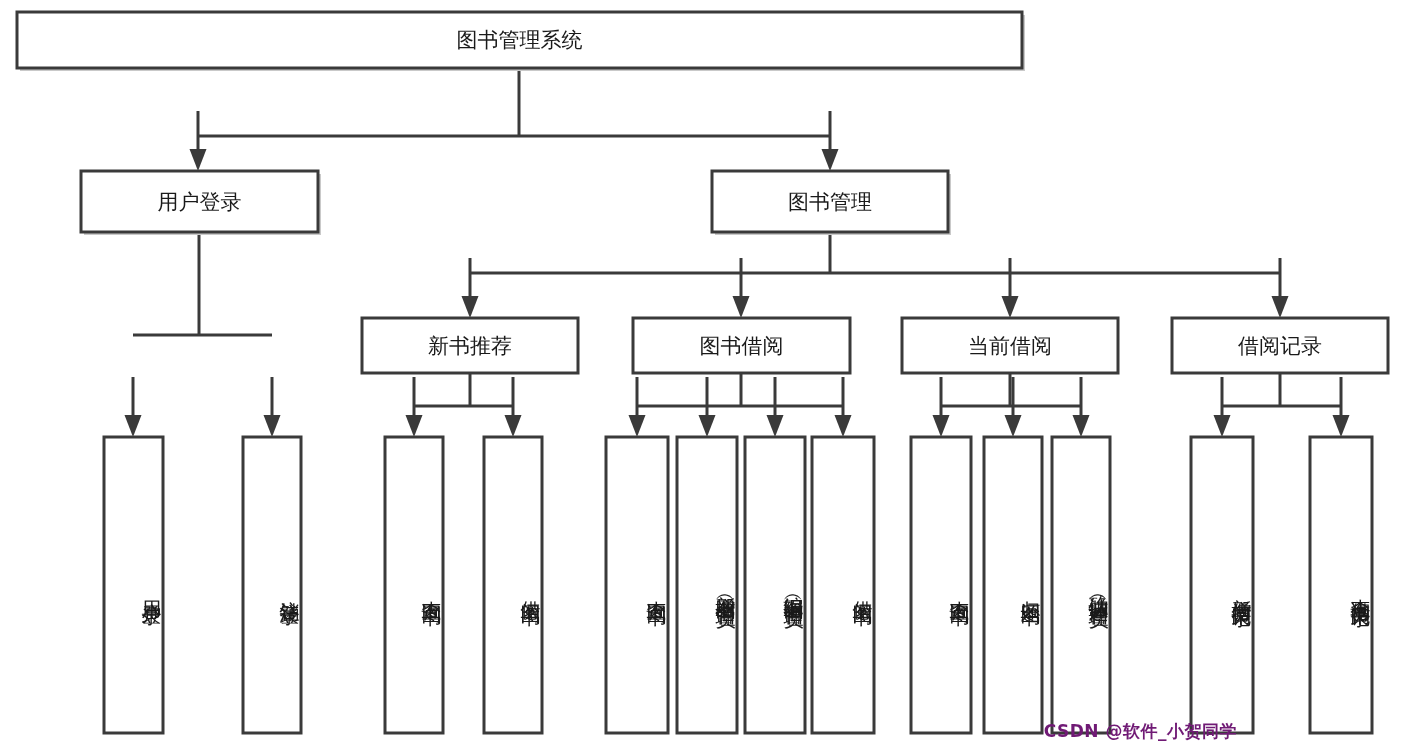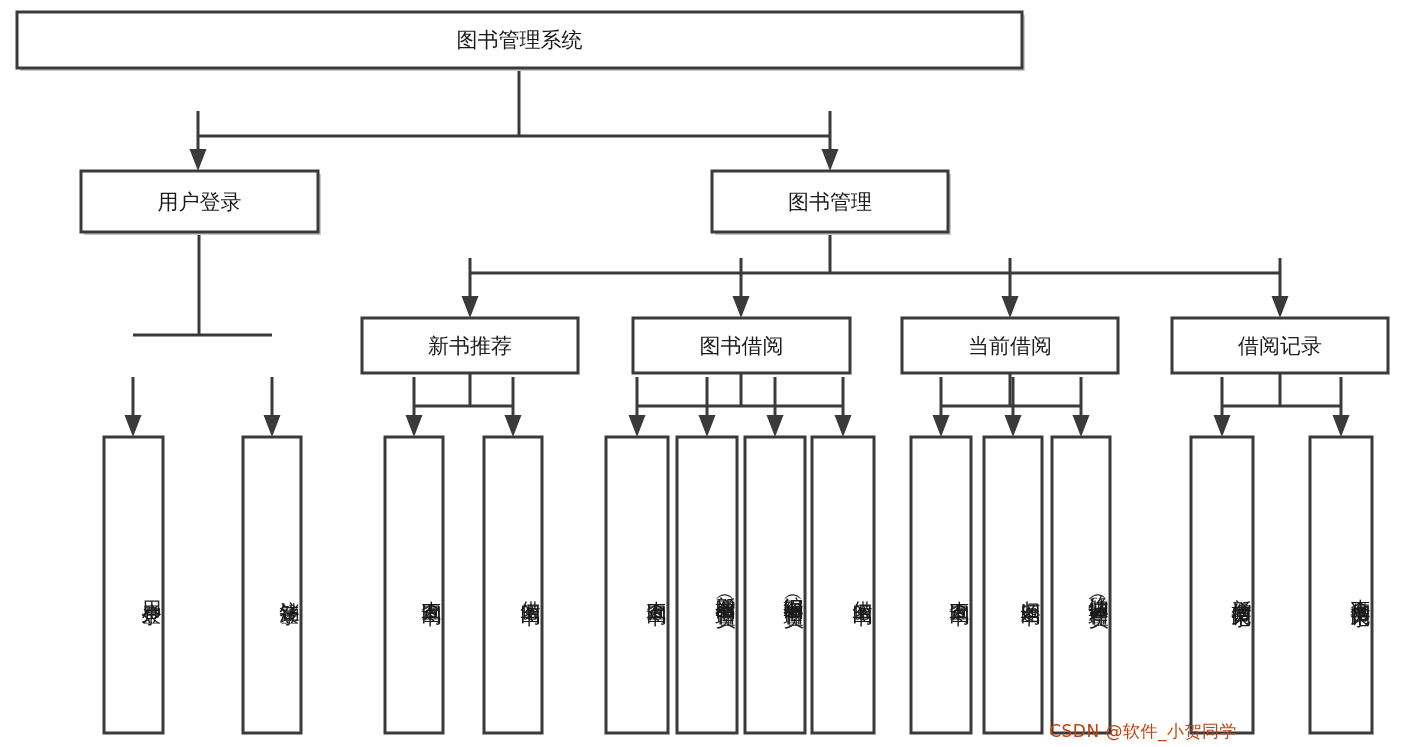--- a/index.html
+++ b/index.html
@@ -65,23 +65,24 @@
     align-items: flex-start;
     justify-content: center;
     pointer-events: none;
   }
   .watermark {
     position: absolute;
     right: 8px;
     bottom: 4px;
     font-family: "DejaVu Sans", "Liberation Sans", sans-serif;
     font-size: 17px;
-    color: #c2410c;
+    color: #701a75;
     white-space: nowrap;
     letter-spacing: 0.5px;
+    font-weight: bold;
   }
 </style>
 </head>
 <body>
 
 <div id="diagram-root">
 
   <svg class="diagram-canvas" viewBox="0 0 1405 747" xmlns="http://www.w3.org/2000/svg">
 
     <g id="connector-layer">

